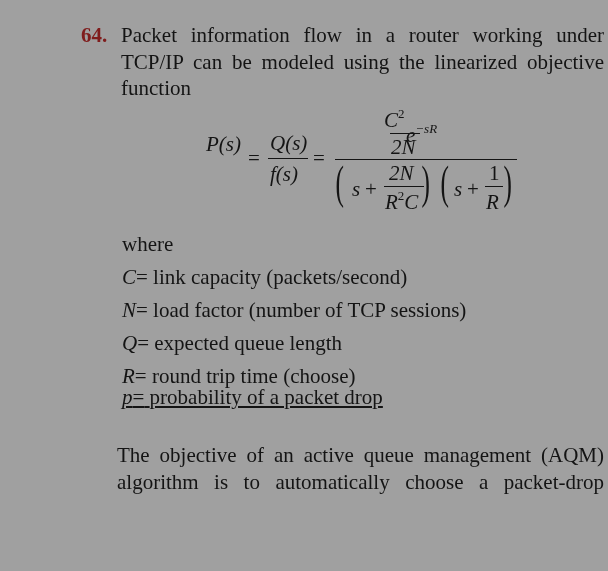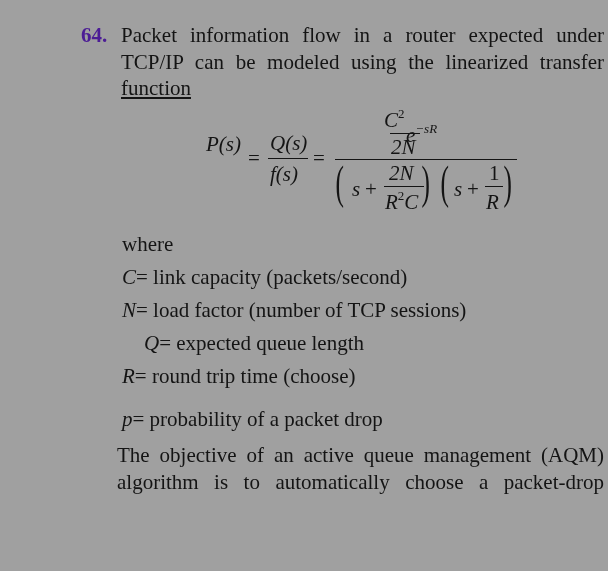--- a/index.html
+++ b/index.html
@@ -14,36 +14,35 @@
       overflow: hidden;
       font-family: "Liberation Serif", "DejaVu Serif", serif;
       color: #141414;
     }
     .problem-number {
       position: absolute;
       left: 81px;
       top: 23px;
       font-size: 21px;
       font-weight: bold;
-      color: #4c1d95;
+      color: #7f1d1d;
       letter-spacing: 0px;
     }
     .para-line {
       position: absolute;
       left: 121px;
       width: 483px;
       font-size: 21px;
       line-height: 26px;
       white-space: nowrap;
       text-align: justify;
       text-align-last: justify;
     }
     .para-line.last {
       text-align-last: left;
-      text-decoration: underline;
     }
     .eq {
       position: absolute;
       font-size: 21px;
       white-space: nowrap;
     }
     .it { font-style: italic; }
     .frac-bar {
       position: absolute;
       height: 1.3px;
@@ -69,22 +68,22 @@
       font-size: 13px;
       position: relative;
       top: -9px;
     }
   </style>
 </head>
 <body>
 
 <div class="problem-number">64.</div>
 
-<div class="para-line" style="top:22px;">Packet information flow in a router expected under</div>
-<div class="para-line" style="top:49px;">TCP/IP can be modeled using the linearized transfer</div>
+<div class="para-line" style="top:22px;">Packet information flow in a router working under</div>
+<div class="para-line" style="top:49px;">TCP/IP can be modeled using the linearized objective</div>
 <div class="para-line last" style="top:75px;">function</div>
 
 <div>
   <span class="eq it" style="left:206px; top:132px;font-style:italic;">P(s)</span>
   <span class="eq" style="left:248px; top:146px;">=</span>
 
   <span class="eq it" style="left:270px; top:131px;">Q(s)</span>
   <div class="frac-bar" style="left:268px; top:158px; width:40px;"></div>
   <span class="eq it" style="left:270px; top:162px;">f(s)</span>
 
@@ -121,24 +120,24 @@
 </div>
 
 <div class="def-line" style="top:232px;">where</div>
 
 <div class="def-line" style="top:265px;">
   <span class="var">C</span><span>=</span> <span>link capacity (packets/second)</span>
 </div>
 <div class="def-line" style="top:298px;">
   <span class="var">N</span><span>=</span> <span>load factor (number of TCP sessions)</span>
 </div>
-<div class="def-line" style="top:331px;margin-left:22px;">
+<div class="def-line" style="top:331px;">
   <span class="var">Q</span><span>=</span> <span>expected queue length</span>
 </div>
 <div class="def-line" style="top:364px;">
   <span class="var">R</span><span>=</span> <span>round trip time (choose)</span>
 </div>
-<div class="def-line" style="top:407px;">
+<div class="def-line" style="top:385px;text-decoration:underline;">
   <span class="var">p</span><span>=</span> <span>probability of a packet drop</span>
 </div>
 
 <div class="para-line" style="left:117px; width:487px; top:442px;">The objective of an active queue management (AQM)</div>
 <div class="para-line" style="left:117px; width:487px; top:469px;">algorithm is to automatically choose a packet-drop</div>
 
 </body></html>

